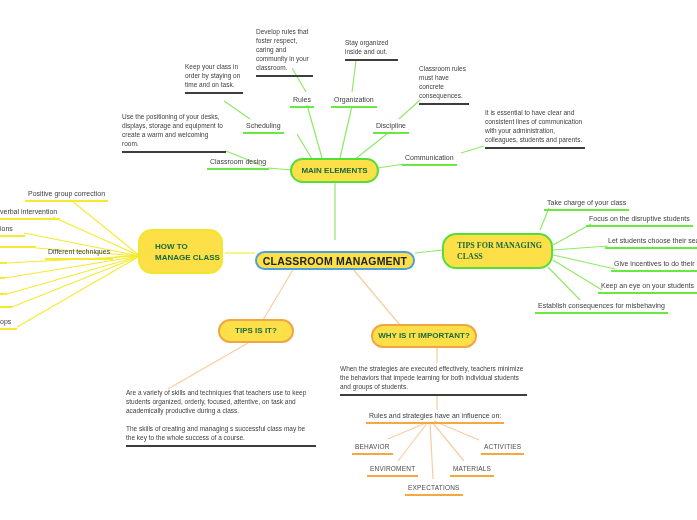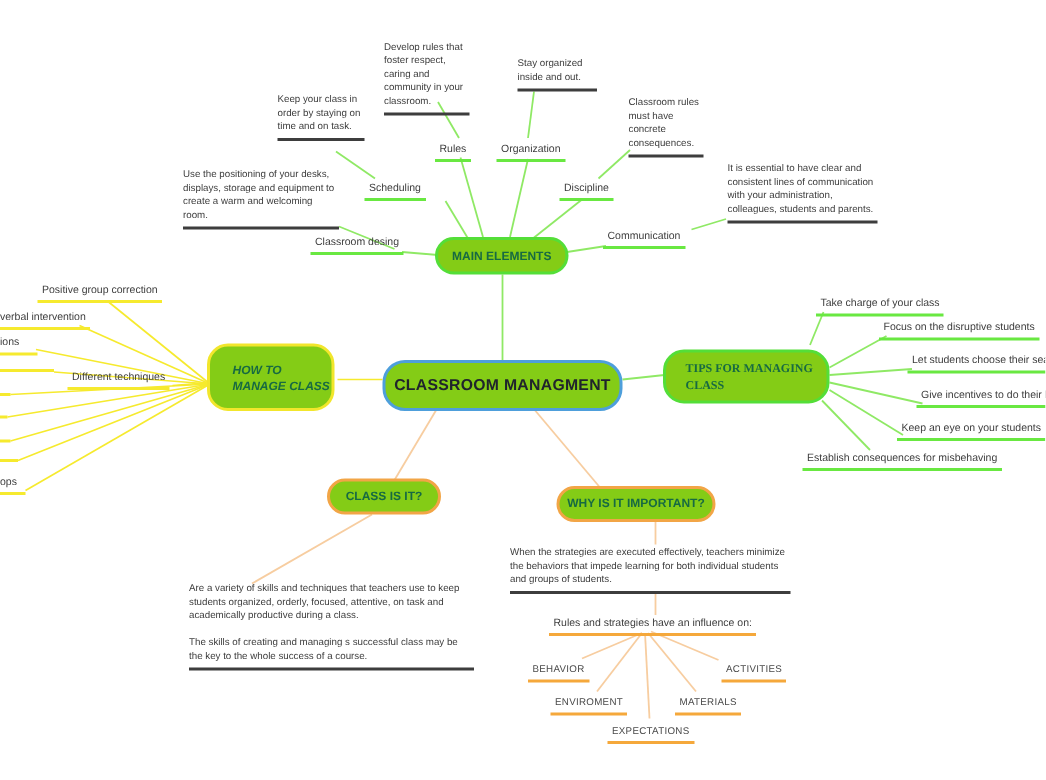--- a/index.html
+++ b/index.html
@@ -3,29 +3,29 @@
 <meta charset="utf-8">
 <style>
   html,body{margin:0;padding:0;background:#ffffff;}
   .canvas{
     position:relative;width:697px;height:520px;background:#ffffff;overflow:hidden;
     font-family:"Liberation Sans",sans-serif;color:#3d3d3d;
   }
   .wires{position:absolute;left:0;top:0;}
   
   .node{
-    position:absolute;box-sizing:border-box;background:#84cc16;
+    position:absolute;box-sizing:border-box;background:#fde047;
     border:2px solid #0f766e;border-radius:14px;
     display:flex;align-items:center;justify-content:center;
     font-weight:bold;font-size:8px;line-height:10px;color:#176a42;
     white-space:pre-line;z-index:3;
   }
   .node.center-node{border-color:#4e9fdb;border-radius:15px;font-size:10.5px;color:#20242c;letter-spacing:.2px;}
   .node.green-node{border-color:#54de38;}
-  .node.yellow-node{border-color:#f2e62c;justify-content:flex-start;padding-left:15px;text-align:left;font-style:italic;}
+  .node.yellow-node{border-color:#f2e62c;justify-content:flex-start;padding-left:15px;text-align:left;}
   .node.orange-node{border-color:#f2a546;}
   .node.left-align{justify-content:flex-start;padding-left:13px;text-align:left;font-family:Liberation Serif, serif;}
   
   .label{
     position:absolute;font-size:7px;line-height:9px;white-space:nowrap;
     padding:0 3px 2px 3px;border-bottom:2px solid;z-index:2;color:#3d3d3d;
   }
   .label.cut{padding-left:0;}
   .caps{font-size:6.5px;letter-spacing:.2px;color:#4a4a4a;}
   .u-green{border-color:#69e841;}
@@ -92,29 +92,29 @@
       <line x1="437" y1="347" x2="437" y2="363"></line>
       <line x1="437" y1="396" x2="437" y2="410"></line>
       <line x1="428" y1="422" x2="388" y2="439"></line>
       <line x1="428" y1="422" x2="398" y2="461"></line>
       <line x1="430" y1="422" x2="433" y2="479"></line>
       <line x1="432" y1="422" x2="464" y2="461"></line>
       <line x1="434" y1="421" x2="479" y2="440"></line>
     </g>
   </svg>
 
-  <div class="node center-node" style="left:255px;top:240px;width:160px;height:34px;">CLASSROOM MANAGMENT</div>
+  <div class="node center-node" style="left:255px;top:251px;width:160px;height:19px;">CLASSROOM MANAGMENT</div>
 
   <div class="node green-node" style="left:290px;top:158px;width:89px;height:25px;">MAIN ELEMENTS</div>
 
   <div class="node yellow-node" style="left:138px;top:229px;width:85px;height:45px;line-height:11px;width:85px;">HOW TO MANAGE CLASS</div>
 
   <div class="node green-node left-align" style="left:442px;top:233px;width:111px;height:36px;line-height:11px;">TIPS FOR MANAGING CLASS</div>
 
-  <div class="node orange-node" style="left:218px;top:319px;width:76px;height:24px;">CLASS IS IT?</div>
+  <div class="node orange-node" style="left:218px;top:319px;width:76px;height:24px;">TIPS IS IT?</div>
 
   <div class="node orange-node" style="left:371px;top:324px;width:106px;height:24px;">WHY IS IT IMPORTANT?</div>
 
   <div class="label u-green" style="left:290px;top:95px;">Rules</div>
   <div class="label u-green" style="left:331px;top:95px;">Organization</div>
   <div class="label u-green" style="left:243px;top:121px;">Scheduling</div>
   <div class="label u-green" style="left:207px;top:157px;">Classroom desing</div>
   <div class="label u-green" style="left:373px;top:121px;">Discipline</div>
   <div class="label u-green" style="left:402px;top:153px;">Communication</div>
 

